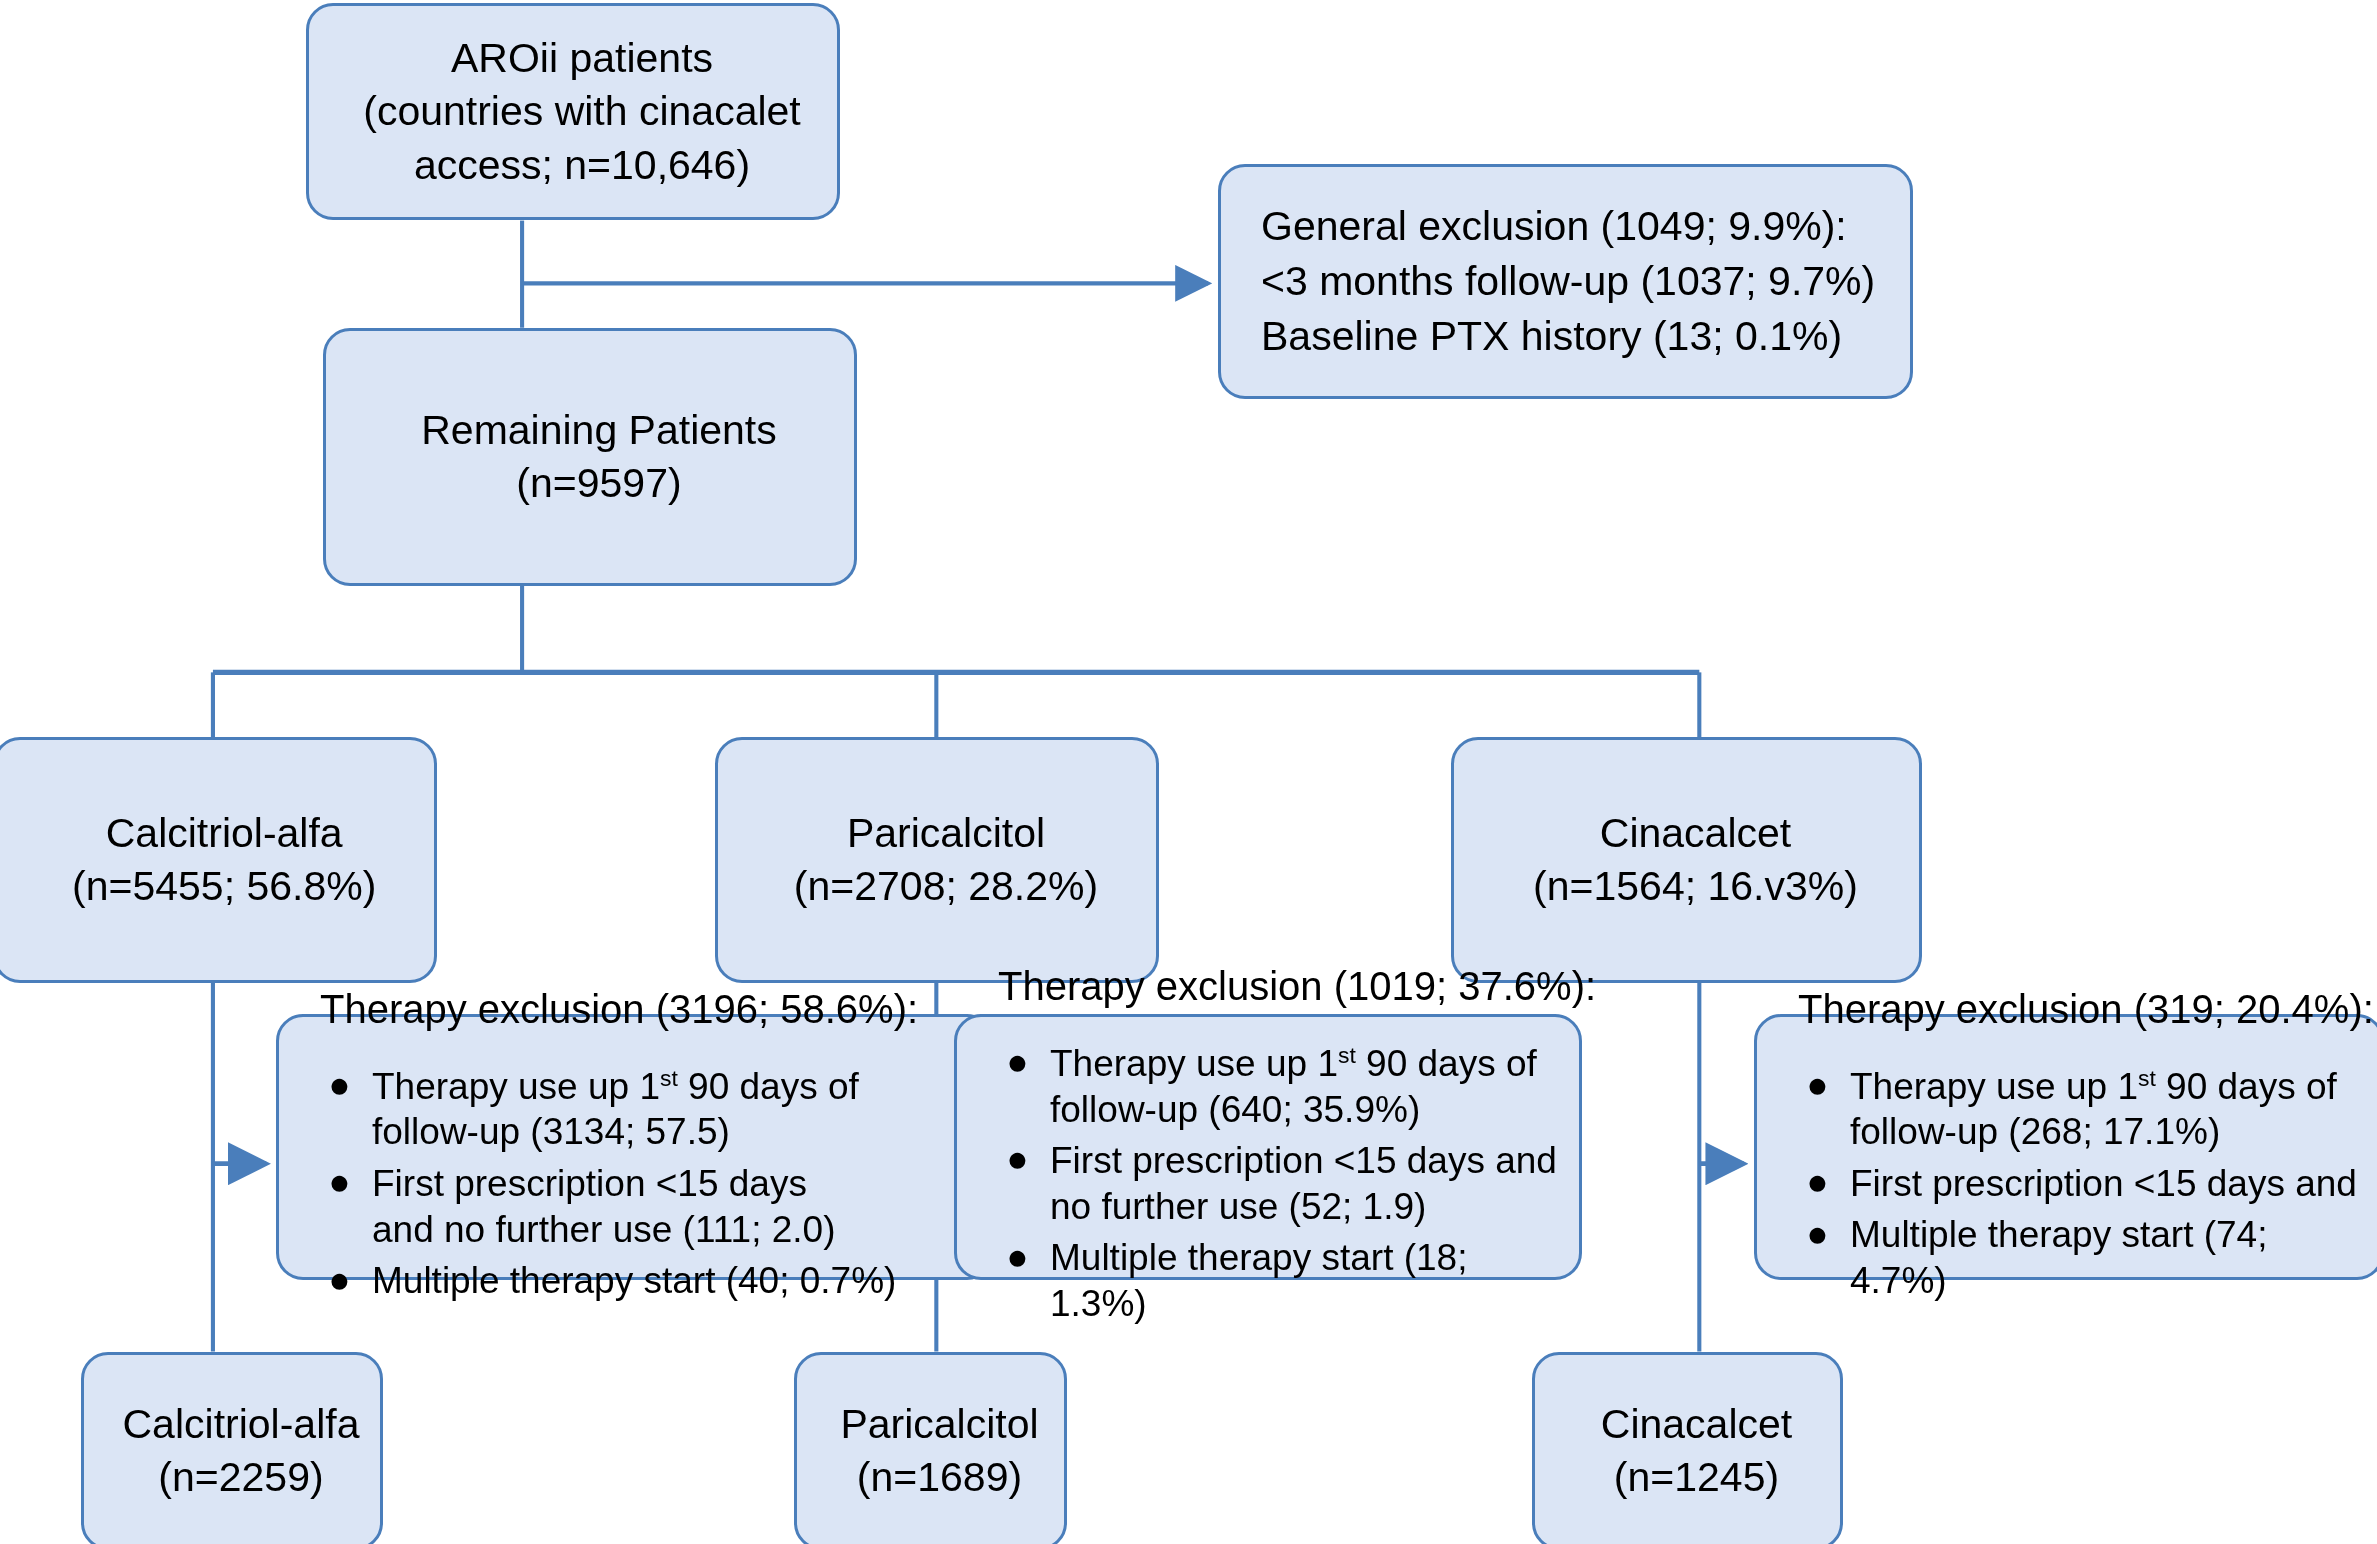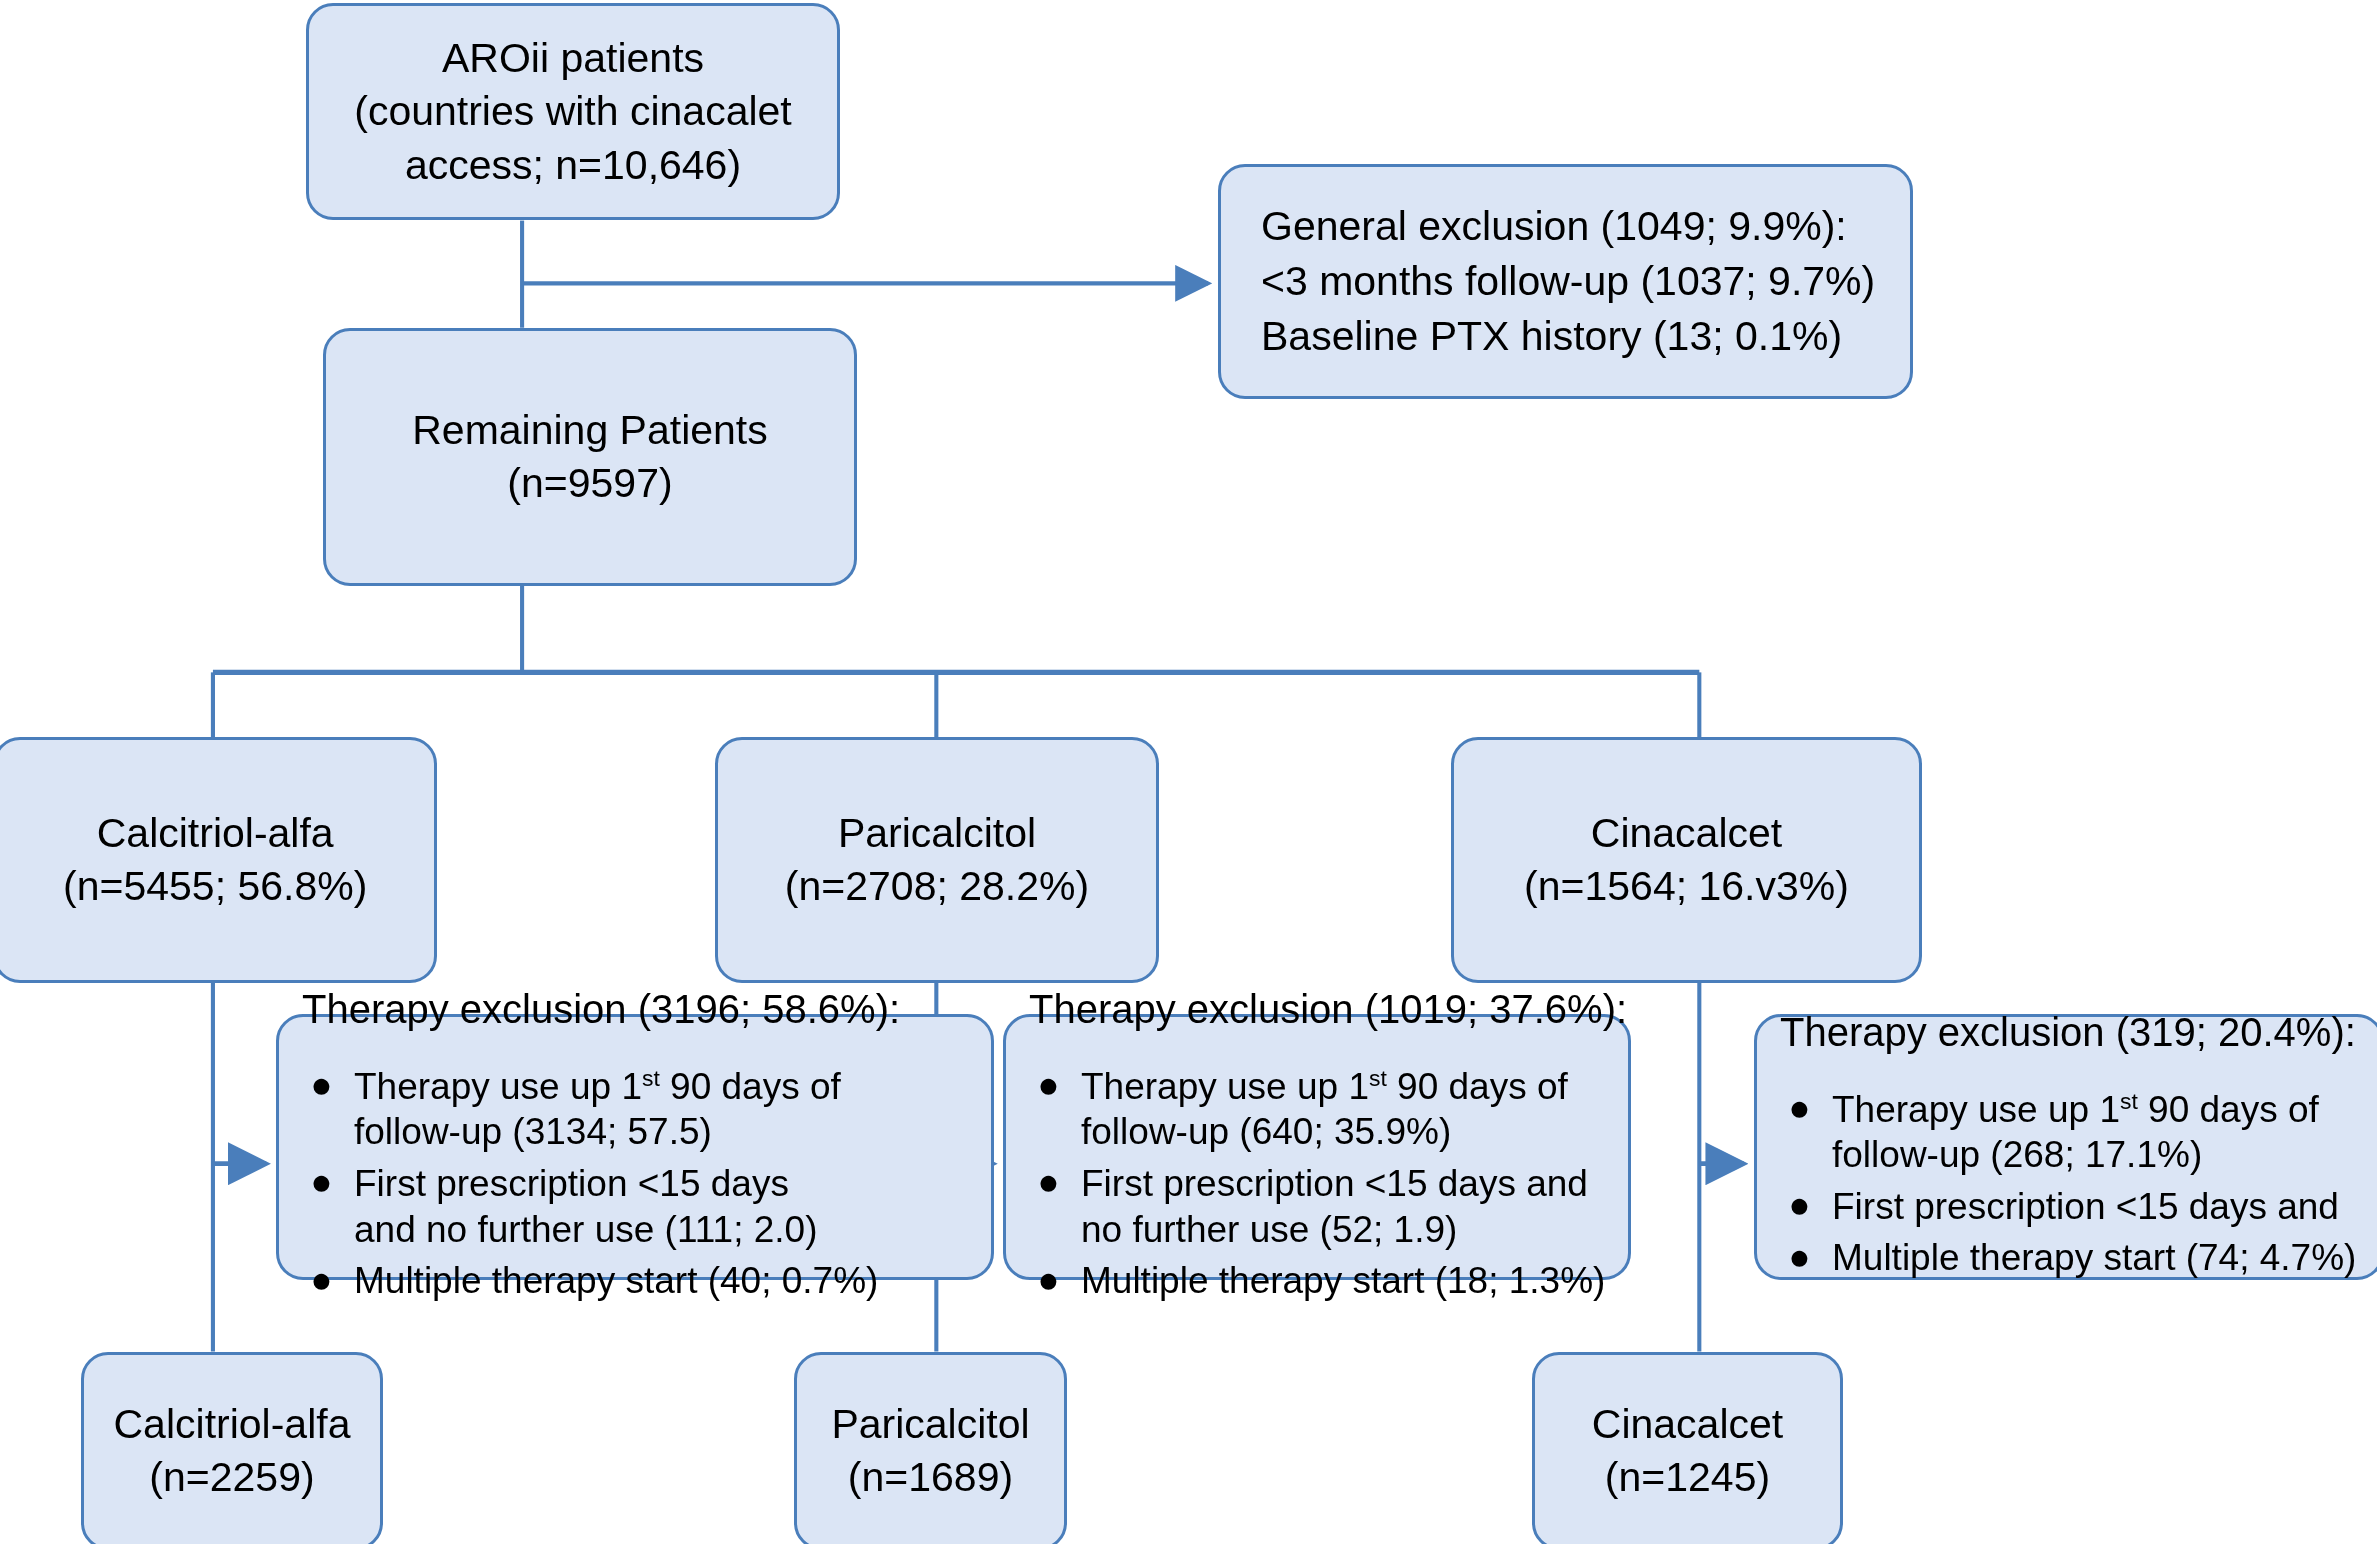--- a/index.html
+++ b/index.html
@@ -32,20 +32,21 @@
     position: absolute;
     z-index: 2;
     box-sizing: border-box;
     background: #dbe5f5;
     border: 3.4px solid #4a7ebb;
     border-radius: 27px;
     color: #000000;
     display: flex;
     flex-direction: column;
     justify-content: center;
+    padding-left: 18px;
   }
   .node.center {
     align-items: center;
     text-align: center;
   }
   .node.left {
     align-items: flex-start;
     text-align: left;
   }
   .node-line {
@@ -103,21 +104,21 @@
     line-height: 0;
   }
   
   #node-source            { left: 306px;  top: 3.4px;    width: 534px;  height: 217px; }
   #node-general-exclusion { left: 1218px; top: 164px;  width: 695px; height: 235px; }
   #node-remaining         { left: 323px;  top: 328px;  width: 534px;  height: 258px; }
   #node-calcitriol        { left: -6.8px;  top: 737px; width: 444px;  height: 246px; }
   #node-paricalcitol      { left: 715px; top: 737px; width: 444px;  height: 246px; }
   #node-cinacalcet        { left: 1451px; top: 737px; width: 471px;  height: 246px; }
   #node-excl-1            { left: 276px;  top: 1014px; width: 718px;  height: 266px; }
-  #node-excl-2            { left: 1003px; top: 1014px; width: 628px;  height: 266px; }
+  #node-excl-2            { left: 954px; top: 1014px; width: 628px;  height: 266px; }
   #node-excl-3            { left: 1754px; top: 1014px; width: 630px;  height: 266px; }
   #node-final-calcitriol  { left: 81px;  top: 1352px; width: 302px;  height: 198px; }
   #node-final-paricalcitol{ left: 794px; top: 1352px; width: 273px;  height: 198px; }
   #node-final-cinacalcet  { left: 1532px; top: 1352px; width: 311px;  height: 198px; }
 </style>
 </head>
 <body>
 
 <div id="canvas">
 

